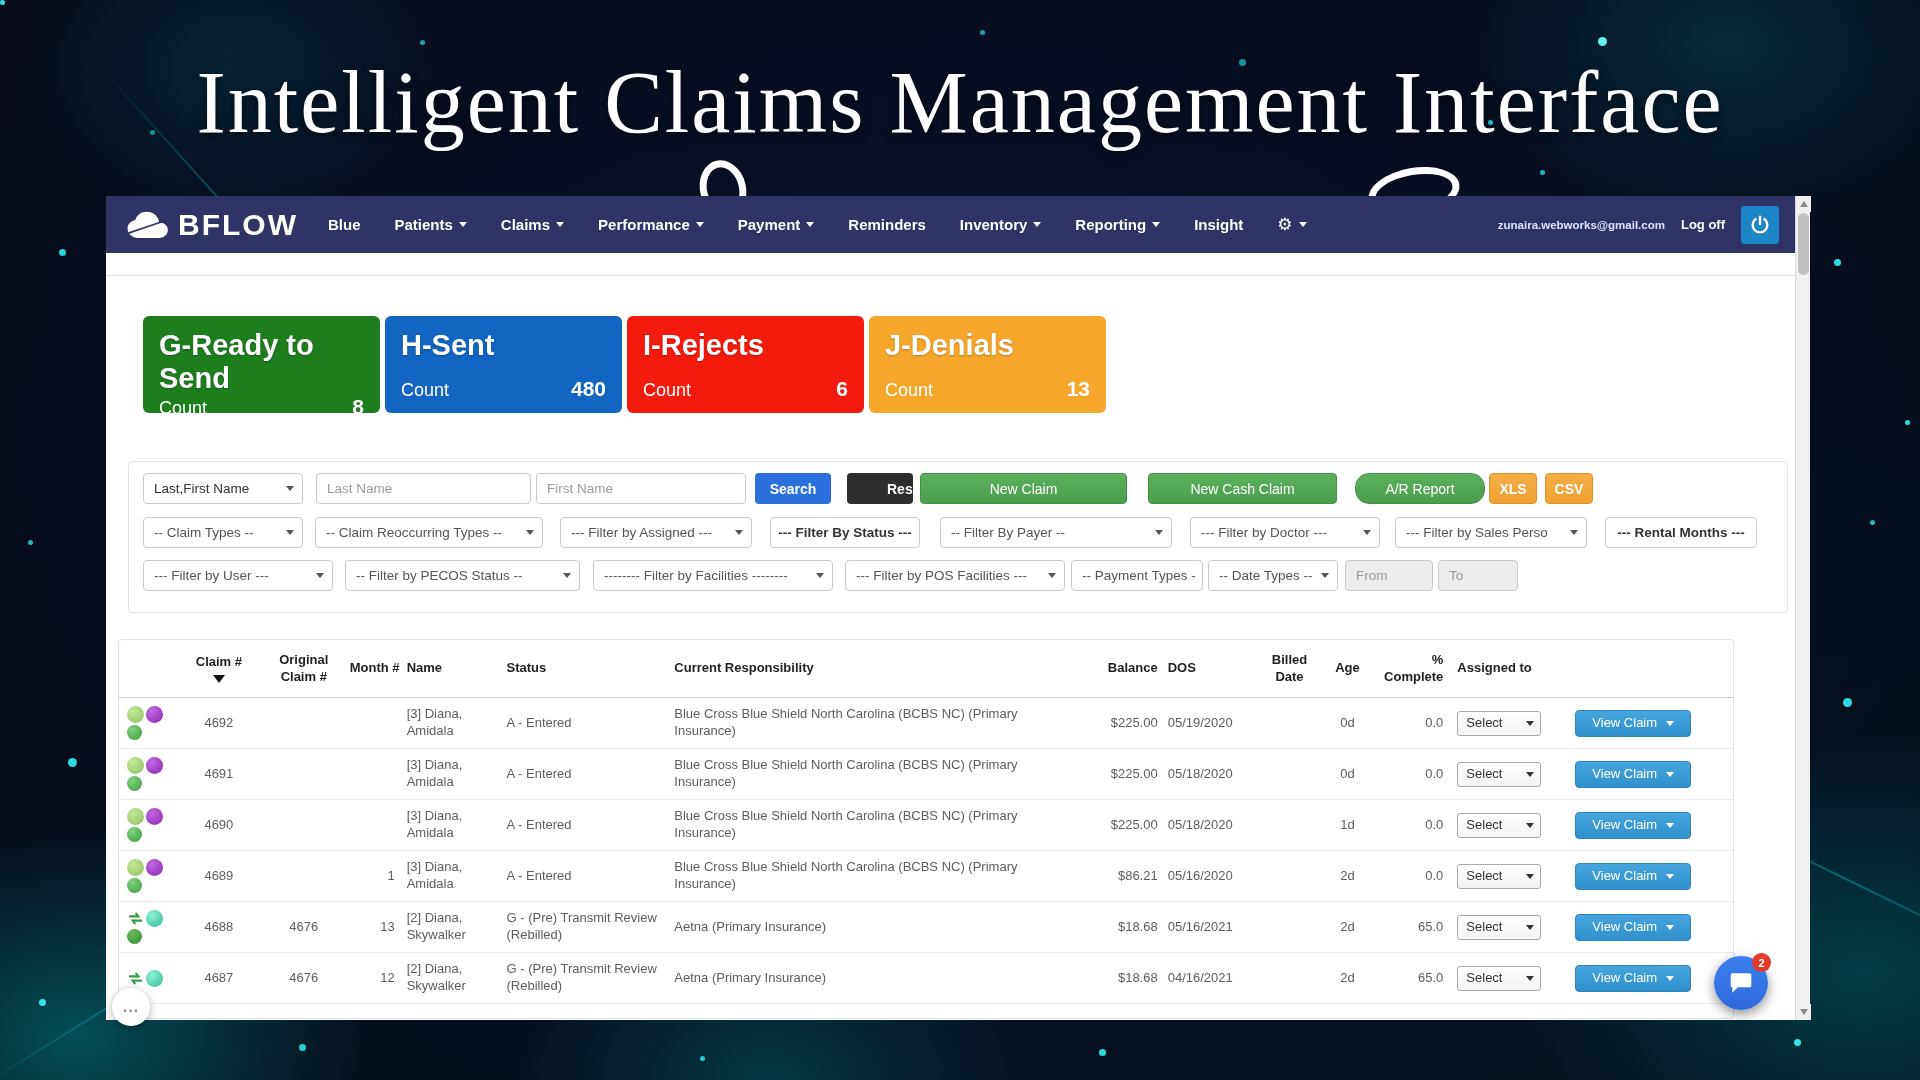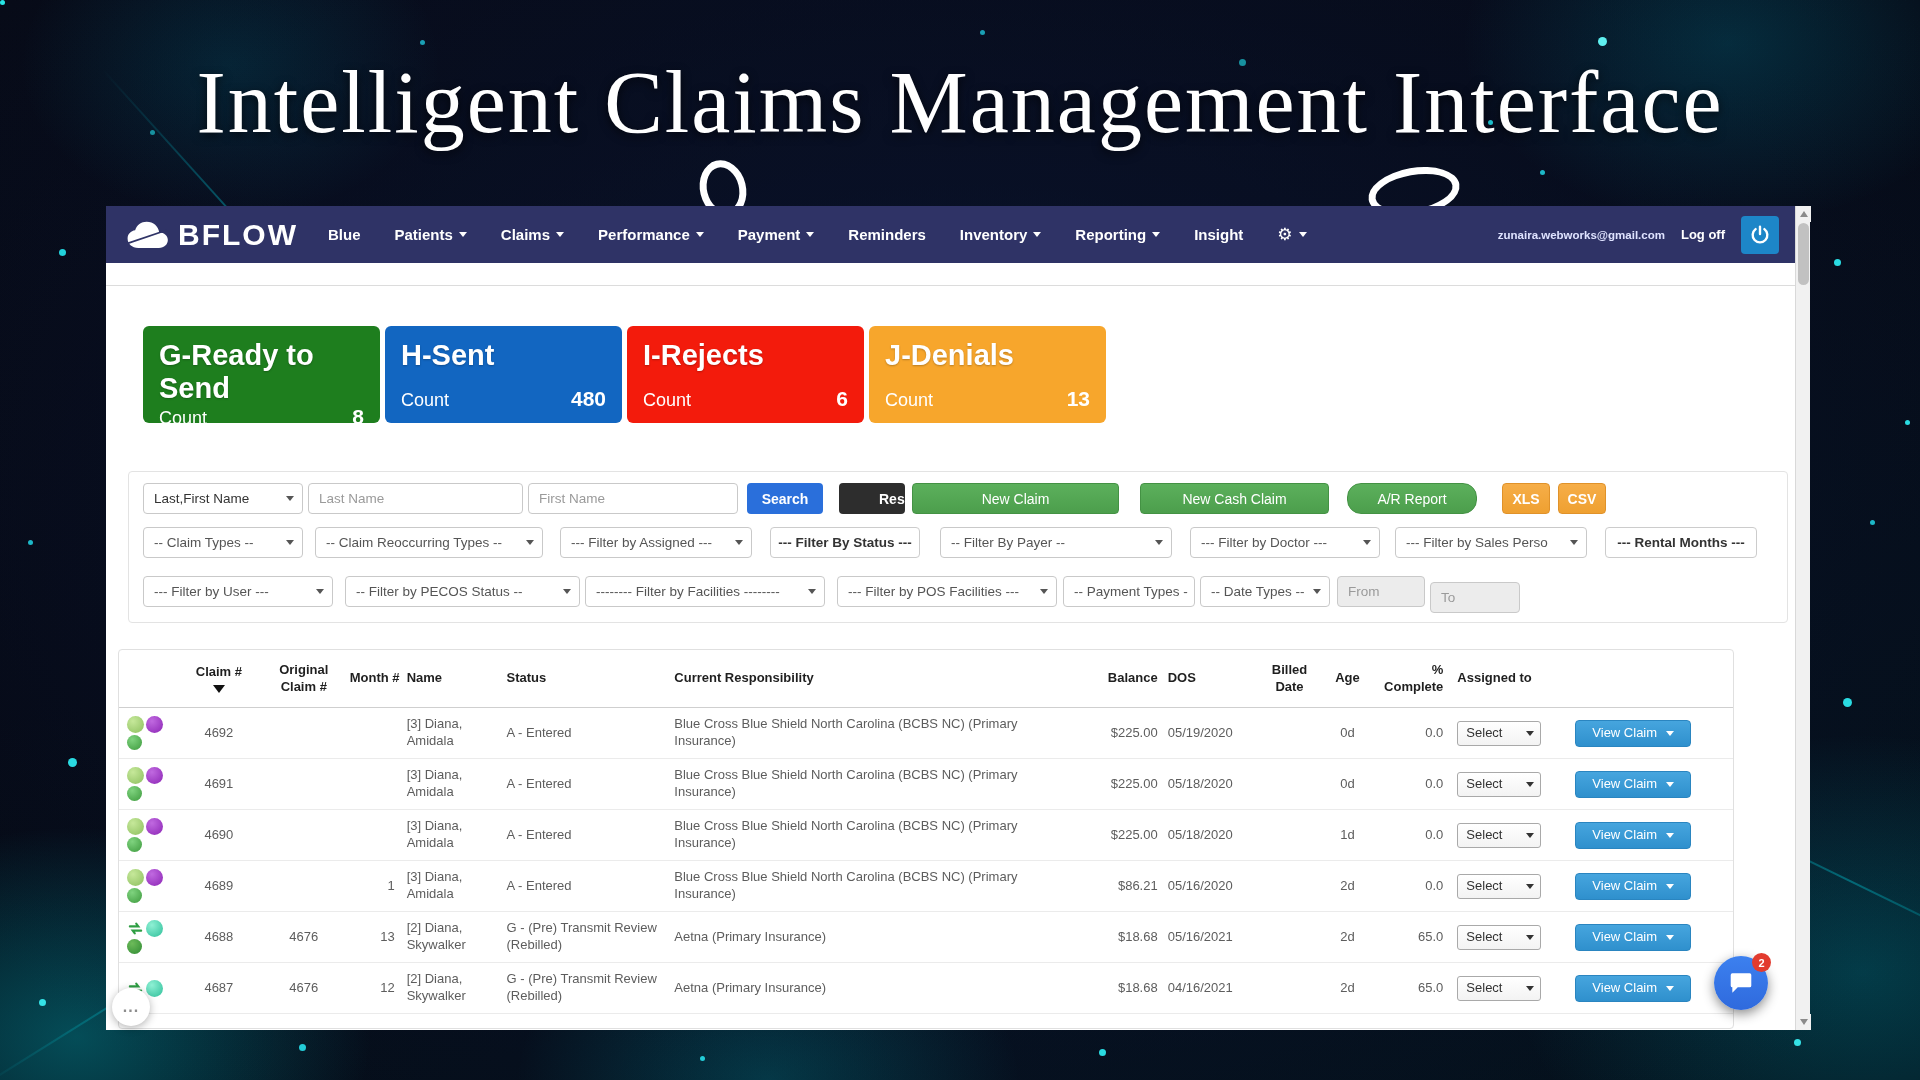--- a/index.html
+++ b/index.html
@@ -34,21 +34,21 @@
   .glyph { position:absolute; z-index:2; border:7px solid #fff; border-radius:50%; }
   .glyph.g1 { width:46px; height:58px; left:700px; top:160px; transform:rotate(-14deg); }
   .glyph.g2 { width:92px; height:48px; left:1368px; top:168px; transform:rotate(-10deg); }
 
   
   .headline { position:absolute; z-index:3; top:52px; left:0; width:100%; text-align:center;
     font-family:"Liberation Serif", "DejaVu Serif", serif; font-size:88px; font-weight:400;
     color:#ffffff; letter-spacing:2px; text-shadow:0 3px 10px rgba(0,0,0,.65); white-space:nowrap; }
 
   
-  .app { position:absolute; z-index:5; left:106px; top:206px; width:1704px; height:824px; background:#e5e5e5; }
+  .app { position:absolute; z-index:5; left:106px; top:196px; width:1704px; height:824px; background:#e5e5e5; }
   .app-inner { position:absolute; left:0; top:0; right:15px; bottom:0; background:#fff; overflow:hidden; }
 
   
   .navbar { height:57px; background:#2f3366; display:flex; align-items:center; padding:0 16px 0 18px; }
   .brand { display:flex; align-items:center; margin-right:30px; cursor:pointer; }
   .brand-text { color:#fff; font-size:30px; font-weight:bold; letter-spacing:2px; margin-left:8px; }
   .nav-items { display:flex; align-items:center; gap:34px; }
   .nav-item { color:#fff; font-size:15px; font-weight:600; display:flex; align-items:center; cursor:pointer; white-space:nowrap; }
   .caret-dn { width:0; height:0; border-left:4px solid transparent; border-right:4px solid transparent; border-top:5px solid currentColor; display:inline-block; margin-left:6px; }
   .sel .caret-dn { border-top-color:#555; }
@@ -84,23 +84,23 @@
   .btn.reset { background:#2d2d2d; font-weight:700;padding-left:40px; }
   .btn.green { background:linear-gradient(#5cb05c,#4c9e4c); border:1px solid #449244; }
   .btn.orange { background:linear-gradient(#f6ae48,#efa031); border:1px solid #e0922a; font-weight:700; }
 
   
   .w160{width:160px;} .w215{width:215px;} .w210{width:210px;} .w76{width:76px;} .w66{width:66px;}
   .w207{width:207px;} .w189{width:189px;} .w130b{width:130px;} .w48{width:48px;}
   
   .w228{width:228px;} .w192{width:192px;} .w150{width:150px;} .w232{width:232px;} .w190{width:190px;} .w152{width:152px;}
   
-  .w235{width:235px;} .w240{width:240px;} .w220{width:220px;} .w132{width:132px;} .w130{width:130px;} .w88{width:88px;} .w90{width:90px;margin-top:12px;}
+  .w235{width:235px;} .w240{width:240px;} .w220{width:220px;} .w132{width:132px;} .w130{width:130px;} .w88{width:88px;} .w90{width:80px;}
   .mr5{margin-right:5px;} .mr6{margin-right:6px;} .mr7{margin-right:7px;} .mr8{margin-right:8px;} .mr9{margin-right:9px;}
-  .mr12{margin-right:12px;} .mr13{margin-right:5px;} .mr14{margin-right:25px;border-radius:14px;} .mr15{margin-right:15px;} .mr16{margin-right:16px;}
+  .mr12{margin-right:12px;} .mr13{margin-right:13px;} .mr14{margin-right:4px;border-radius:14px;} .mr15{margin-right:15px;} .mr16{margin-right:16px;}
   .mr17{margin-right:17px;} .mr18{margin-right:18px;} .mr20{margin-right:20px;} .mr21{margin-right:21px;}
 
   
   .table-card { position:absolute; left:12px; top:443px; width:1616px; height:380px; background:#fff; border:1px solid #e0e0e0; border-radius:4px; overflow:hidden; }
   .thead { display:flex; align-items:center; height:58px; border-bottom:1px solid #cfcfcf; font-size:13px; font-weight:700; color:#1f1f1f; line-height:1.25; }
   .trow { display:flex; align-items:center; min-height:51px; border-bottom:1px solid #ebebeb; font-size:13px; color:#5d5d5d; line-height:1.3; }
   .c-icons{width:54px; padding-left:8px;} .c-claim{width:92px; text-align:center;}
   .c-orig{width:78px; text-align:center;} .c-month{width:64px; text-align:center;}
   .c-name{width:100px;} .c-status{width:168px;} .c-resp{width:400px;}
   .c-bal{width:84px; text-align:right;} .c-dos{width:100px; padding-left:10px;}

